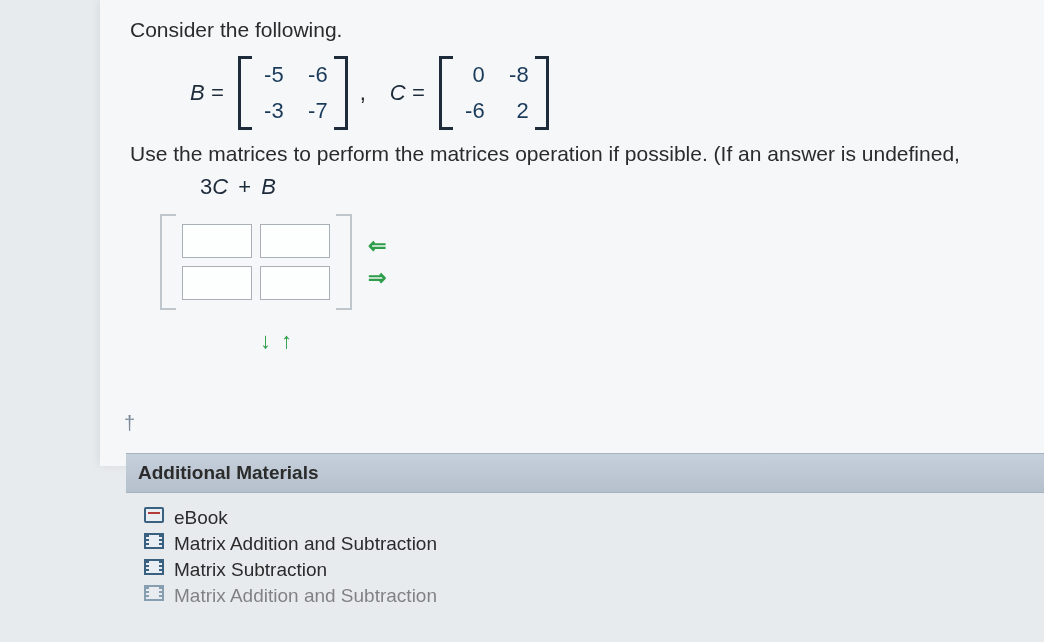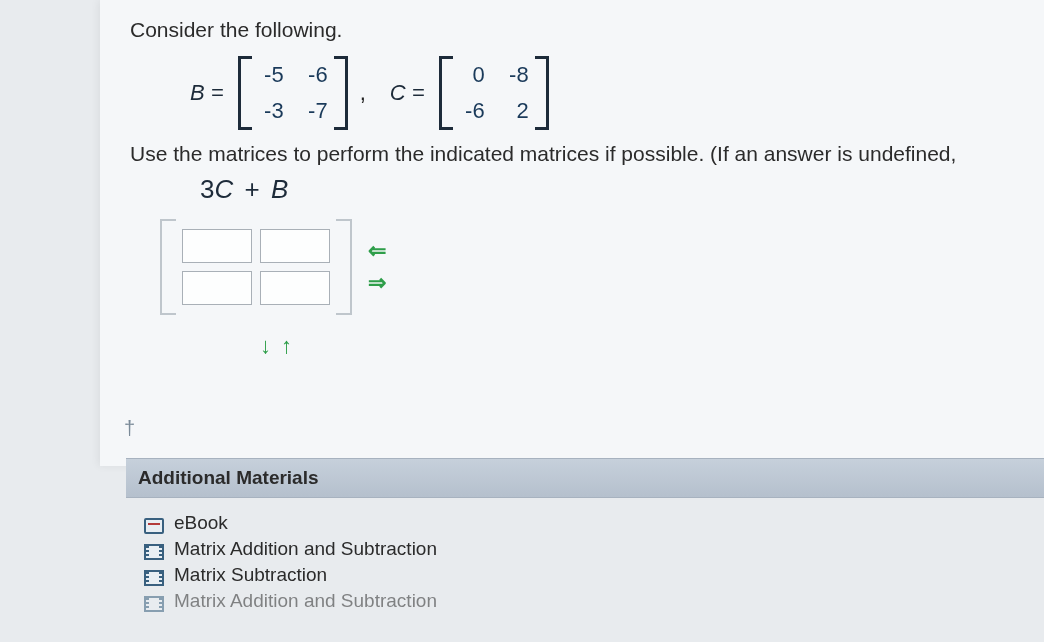--- a/index.html
+++ b/index.html
@@ -46,21 +46,21 @@
     column-gap: 18px;
     row-gap: 10px;
     padding: 6px 6px;
     font-style: normal;
     color: #1a3a5a;
     font-weight: 500;
   }
   .mgrid span { text-align: right; min-width: 26px; }
   .comma { margin: 0 16px 0 4px; font-style: normal; color:#222; }
   .instruction { margin: 12px 0 8px 0; font-size: 21px; color: #2b2b2b; }
-  .expression { margin: 6px 0 14px 70px; font-size: 26px; font-style: italic; color: #1d2b3a; }
+  .expression { margin: 6px 0 14px 70px; font-size: 22px; font-style: italic; color: #1d2b3a; }
   .expression .plus { font-style: normal; margin: 0 4px; }
 
   .answer-area {
     margin: 0 0 20px 30px;
     display: flex;
     align-items: center;
     gap: 10px;
   }
   .big-bracket-wrap { display: inline-flex; align-items: stretch; }
   .big-bracket {
@@ -125,21 +125,21 @@
     margin-left: -4px;
     width: 920px;
   }
   .materials-list {
     margin: 14px 0 0 14px;
     font-size: 19px;
     color: #2b2b2b;
   }
   .materials-list .item {
     display: flex;
-    align-items: flex-end;
+    align-items: flex-start;
     gap: 10px;
     margin: 4px 0;
     cursor: pointer;
   }
   .materials-list .item.cut { opacity: 0.55; }
   .mi-icon {
     width: 20px; height: 16px; display: inline-block;
     position: relative;
   }
   .mi-icon.ebook {
@@ -192,21 +192,21 @@
       <span class="mgrid">
         <span>0</span>
         <span>-8</span>
         <span>-6</span>
         <span>2</span>
       </span>
       <span class="bracket right"></span>
     </span>
   </div>
 
-  <div class="instruction">Use the matrices to perform the indicated matrices if possible. (If an answer is undefined,</div>
+  <div class="instruction">Use the matrices to perform the matrices operation if possible. (If an answer is undefined,</div>
 
   <div class="expression">
     <span style="font-style:normal">3</span><span>C</span>
     <span class="plus">+</span>
     <span>B</span>
   </div>
 
   <div class="answer-area">
     <span class="big-bracket-wrap">
       <span class="big-bracket left"></span>

